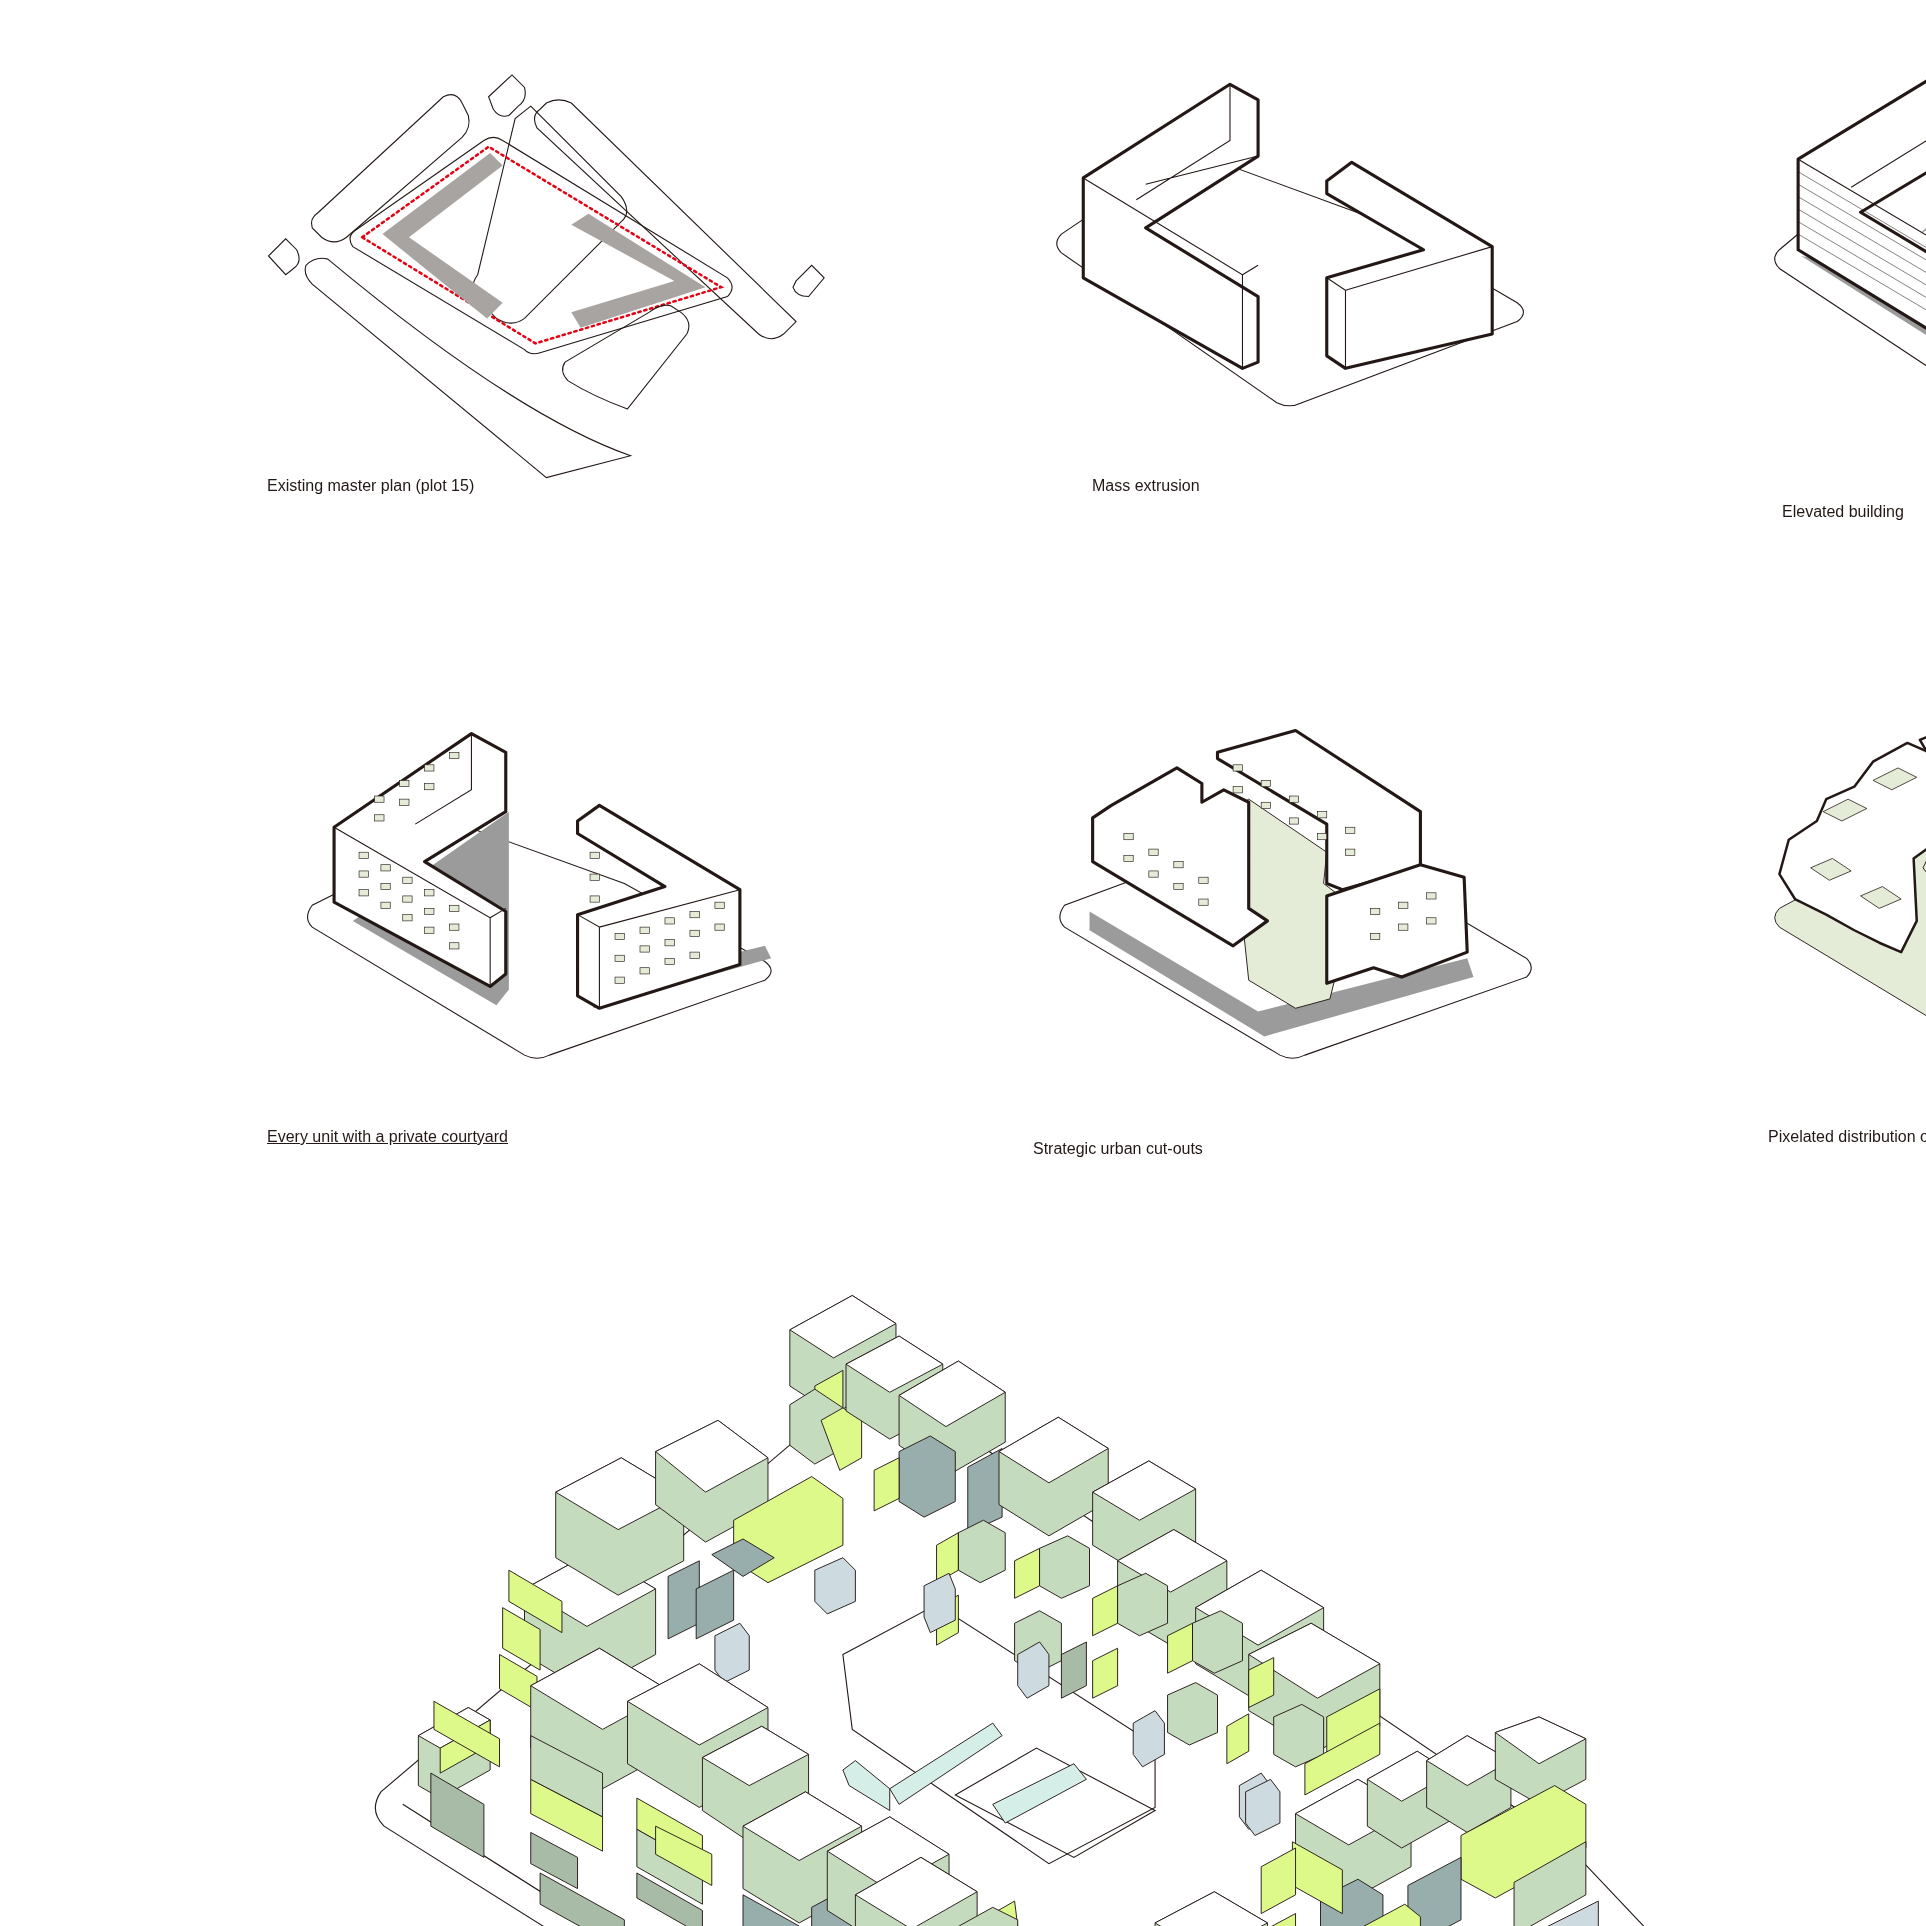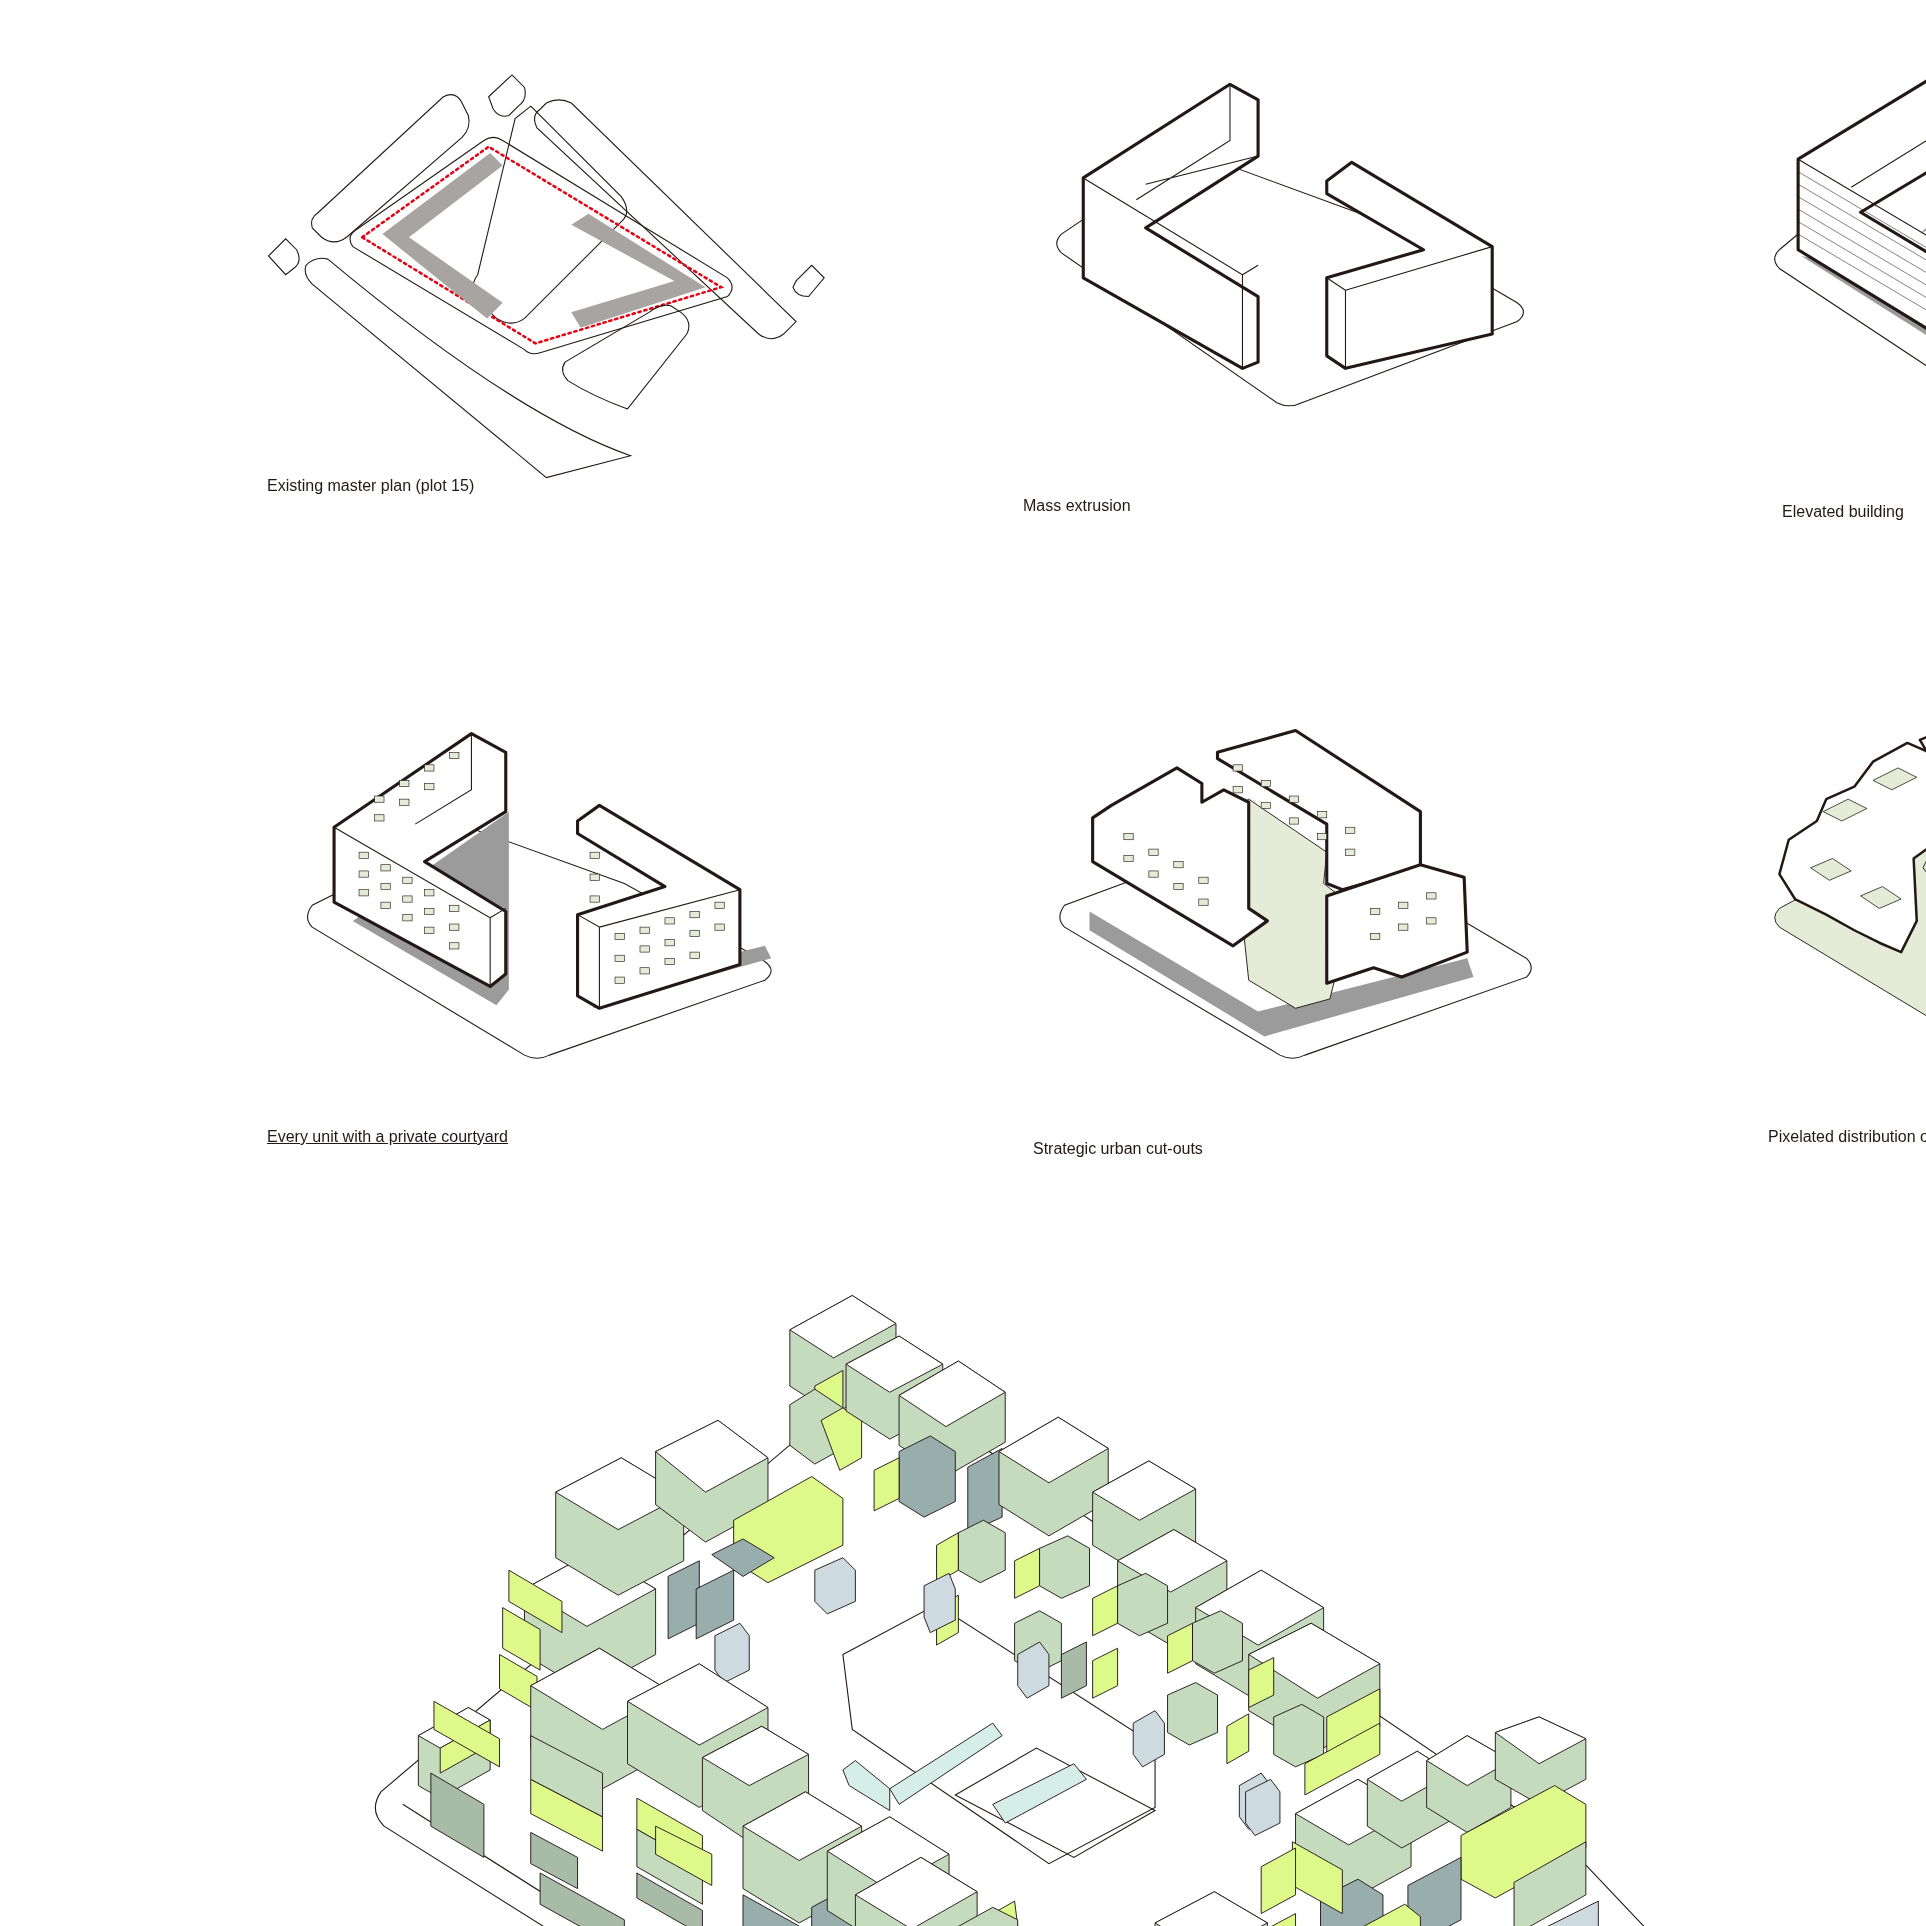--- a/index.html
+++ b/index.html
@@ -356,21 +356,21 @@
       <path class="a" d="M828,1180 L860,1198 L860,1226 L828,1208 Z"></path>
       <path class="a" d="M808,1196 L830,1184 L830,1214 L808,1226 Z"></path>
 
       <path class="e" d="M736,1294 L770,1314 L790,1304 L790,1352 L770,1362 L748,1348 Z"></path>
       <path class="top" d="M736,1294 L770,1314 L790,1304 L756,1284 Z"></path>
     </g>
   </g>
 </svg>
 
 <div class="caption" style="left:267px; top:478px;">Existing master plan (plot 15)</div>
-<div class="caption" style="left:1023px; top:478px;margin-top:20px;">Mass extrusion</div>
+<div class="caption" style="left:1092px; top:478px;">Mass extrusion</div>
 <div class="caption" style="left:1774px; top:504px;margin-left:8px;">Elevated building</div>
 <div class="caption" style="left:267px; top:1129px;text-decoration:underline;">Every unit with a private courtyard</div>
 <div class="caption" style="left:1033px; top:1129px;margin-top:12px;">Strategic urban cut-outs</div>
 <div class="caption" style="left:1768px; top:1129px;">Pixelated distribution of  units</div>
 
 <div class="legend">
   
   
   
   

